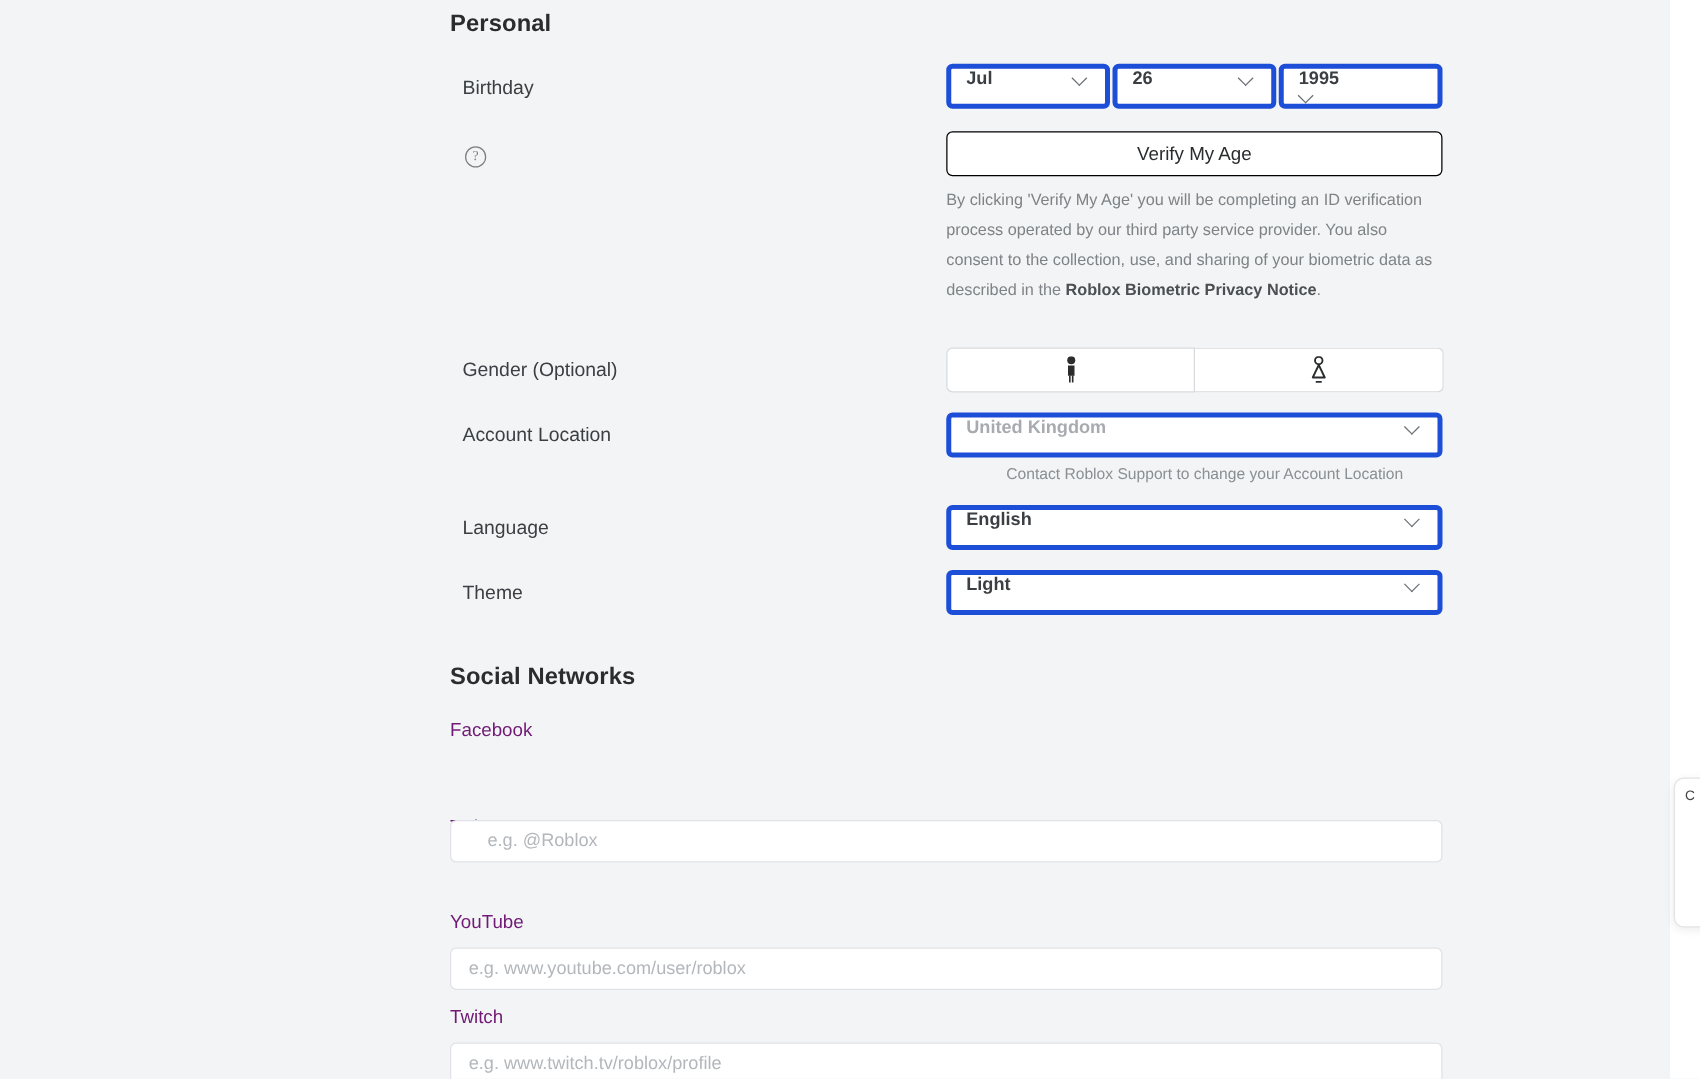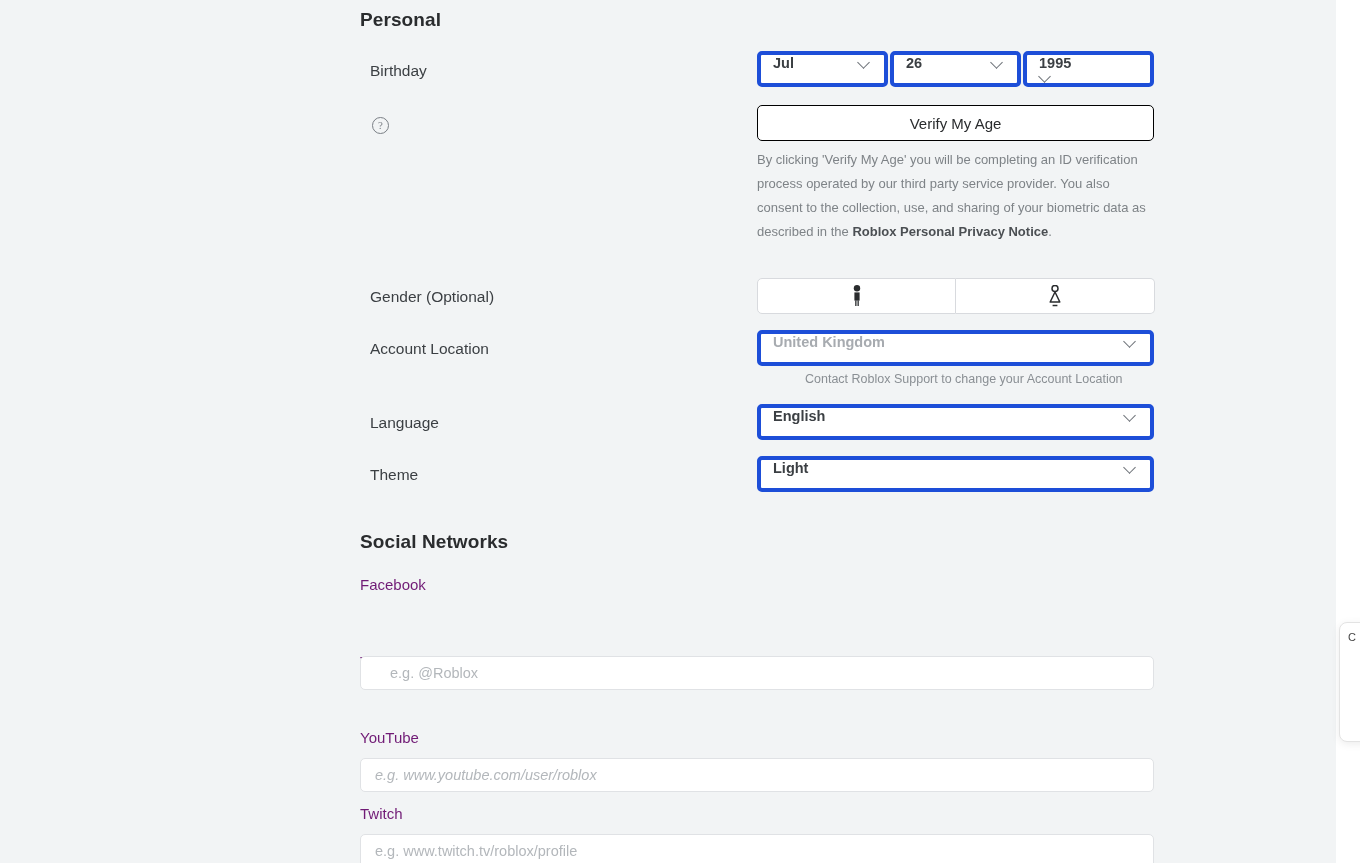--- a/index.html
+++ b/index.html
@@ -196,21 +196,21 @@
     </div>
     <div class="select-box" style="left:1023px; top:51px; width:131px;flex-direction:column;">
       <span class="val">1995</span>
       <span class="chev"></span>
     </div>
 
     <div class="help-icon" style="left:372px; top:117px;">?</div>
 
     <div class="btn-outline" style="left:757px; top:105px; width:397px;">Verify My Age</div>
 
-    <div class="legal" style="left:757px; top:148px;"><span>By clicking 'Verify My Age' you will be completing an ID verification process operated by our third party service provider. You also consent to the collection, use, and sharing of your biometric data as described in the </span><b>Roblox Personal Privacy Notice</b><span>.</span></div>
+    <div class="legal" style="left:757px; top:148px;"><span>By clicking 'Verify My Age' you will be completing an ID verification process operated by our third party service provider. You also consent to the collection, use, and sharing of your biometric data as described in the </span><b>Roblox Biometric Privacy Notice</b><span>.</span></div>
 
     <div class="field-label" style="left:370px; top:288px;">Gender (Optional)</div>
 
     <div class="gender-group" style="left:757px; top:278px;">
       <div class="gender-btn">
         <svg width="14" height="22" viewBox="0 0 14 22">
           <circle cx="7" cy="3.2" r="3.2" fill="#2a2c2e"></circle>
           <rect x="4.4" y="7.4" width="5.2" height="8.2" fill="#2a2c2e"></rect>
           <rect x="5.2" y="15.4" width="1.3" height="5.6" fill="#2a2c2e"></rect>
           <rect x="7.5" y="15.4" width="1.3" height="5.6" fill="#2a2c2e"></rect>
@@ -246,21 +246,21 @@
     </div>
 
     <h2 class="section-title" id="social-title">Social Networks</h2>
 
     <div class="social-label" style="left:360px; top:576px;">Facebook</div>
 
     <div class="social-label" style="left:360px; top:653px;">Twitter</div>
     <input class="text-input" style="top: 656px; padding-left: 29px;" type="text" placeholder="e.g. @Roblox">
 
     <div class="social-label" style="left:360px; top:729px;">YouTube</div>
-    <input class="text-input" style="top: 758px; font-style: italic;" type="text" placeholder="e.g. www.youtube.com/user/roblox">
+    <input class="text-input" style="top: 758px;" type="text" placeholder="e.g. www.youtube.com/user/roblox">
 
     <div class="social-label" style="left:360px; top:805px;">Twitch</div>
     <input class="text-input" style="top: 834px;" type="text" placeholder="e.g. www.twitch.tv/roblox/profile">
 
   </div>
 
   <div class="right-strip"></div>
   <div class="float-card">
     <span>C</span>
   </div>

